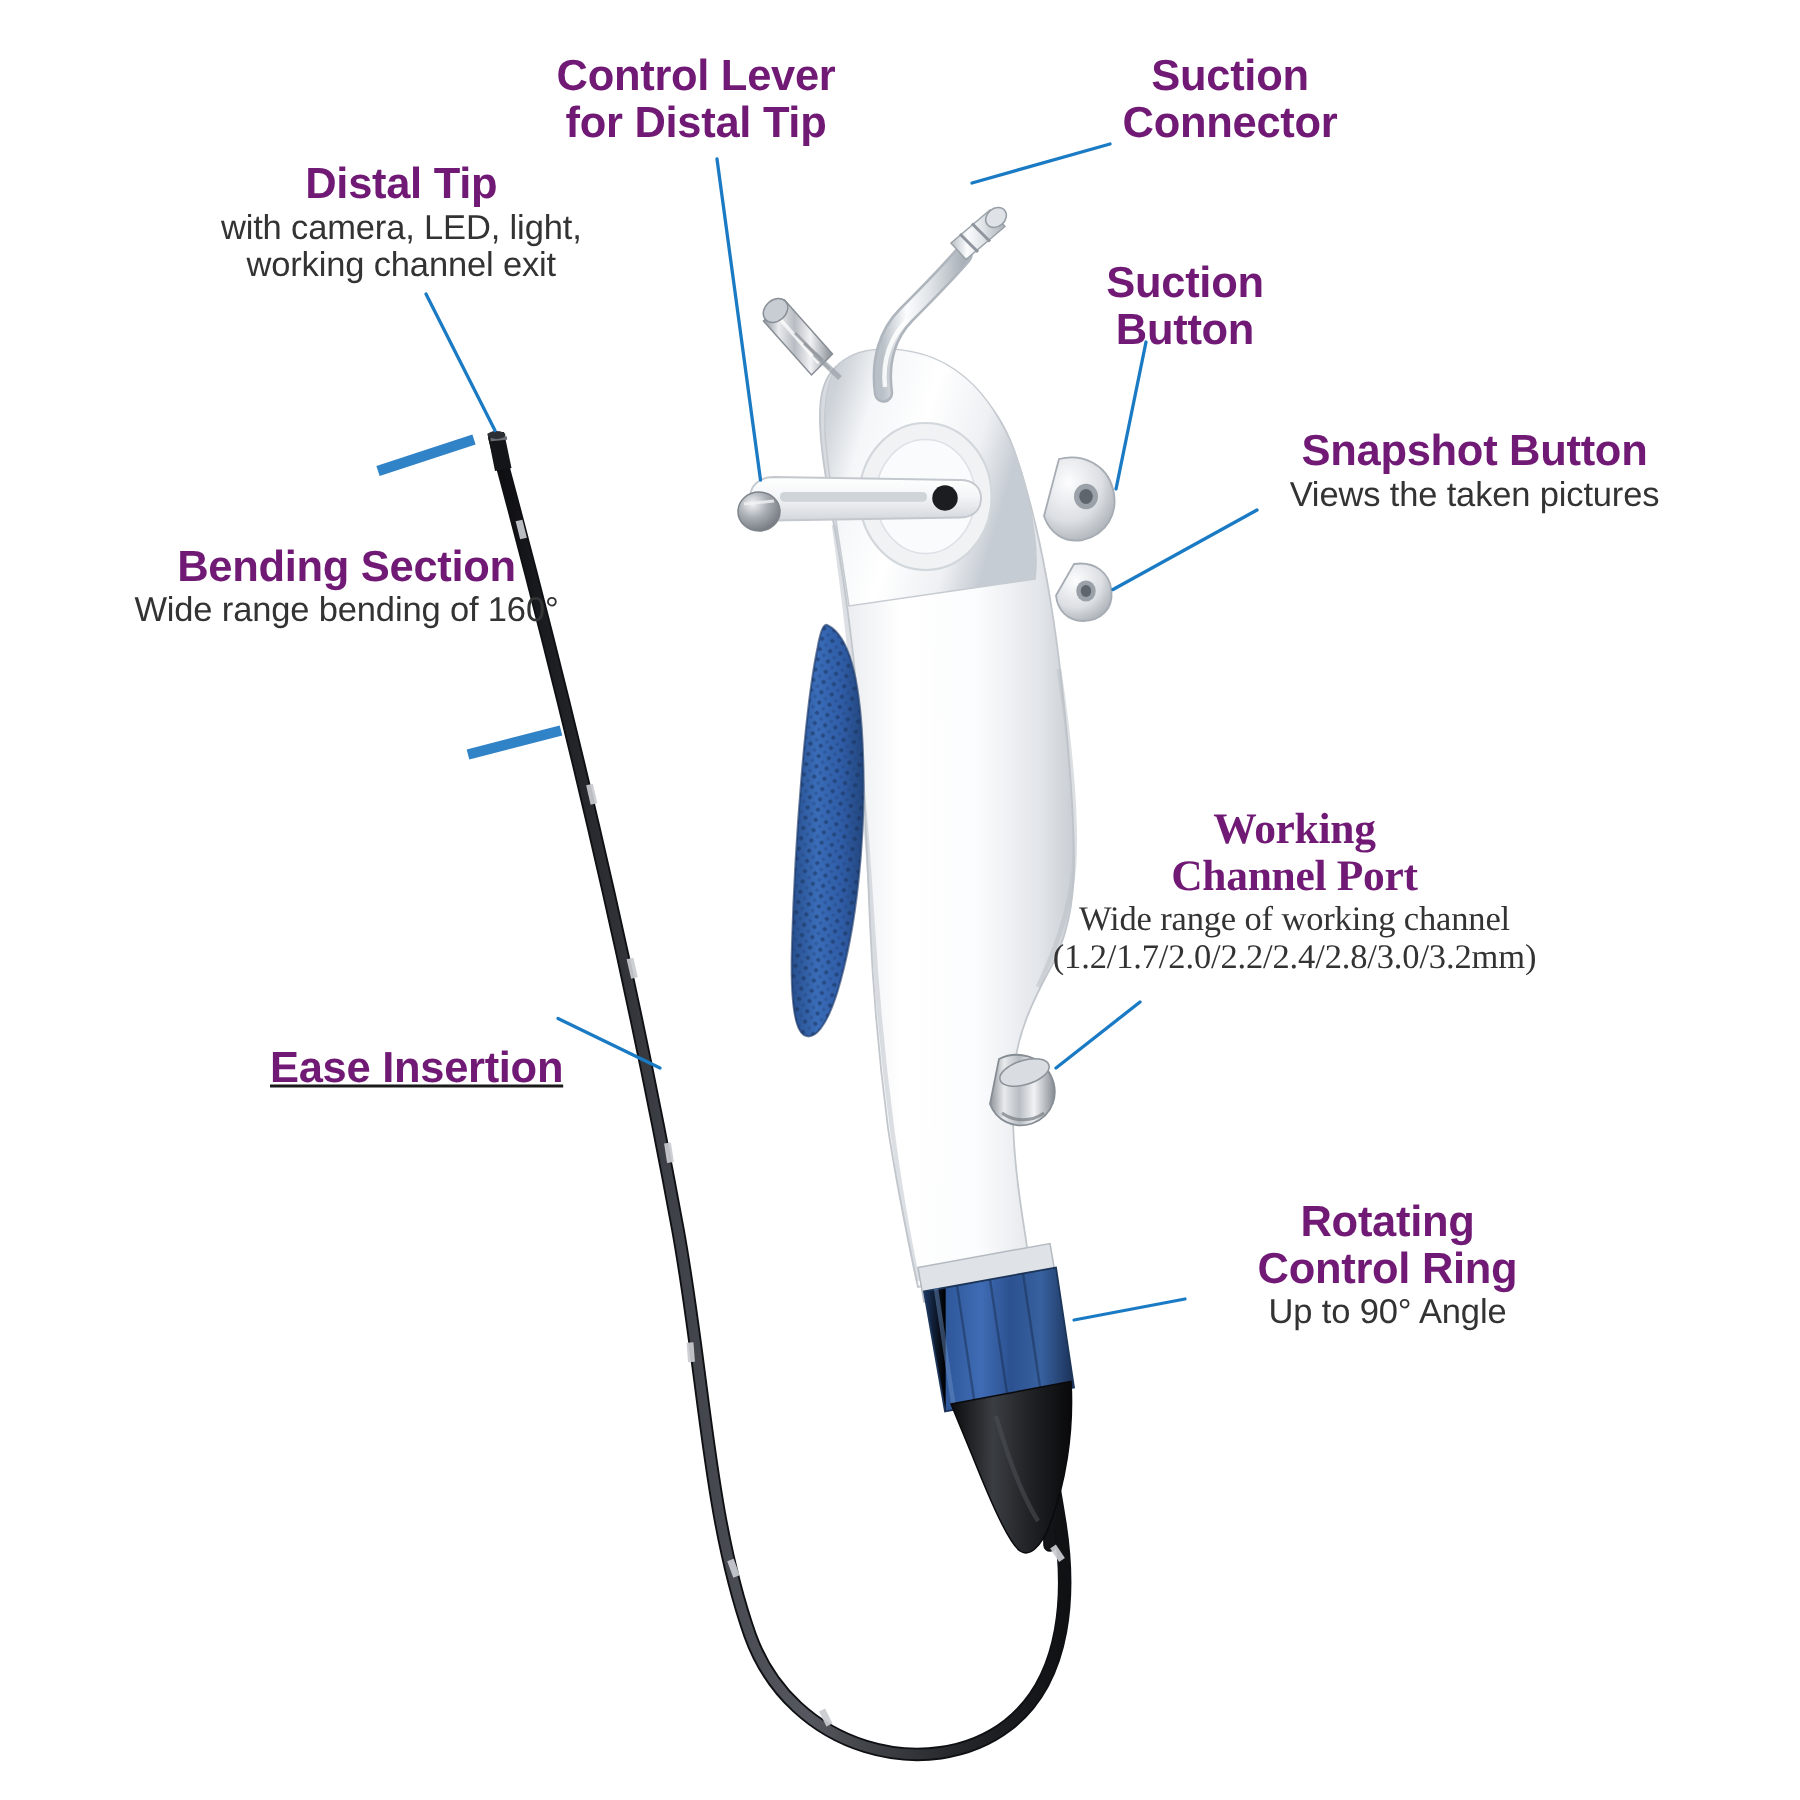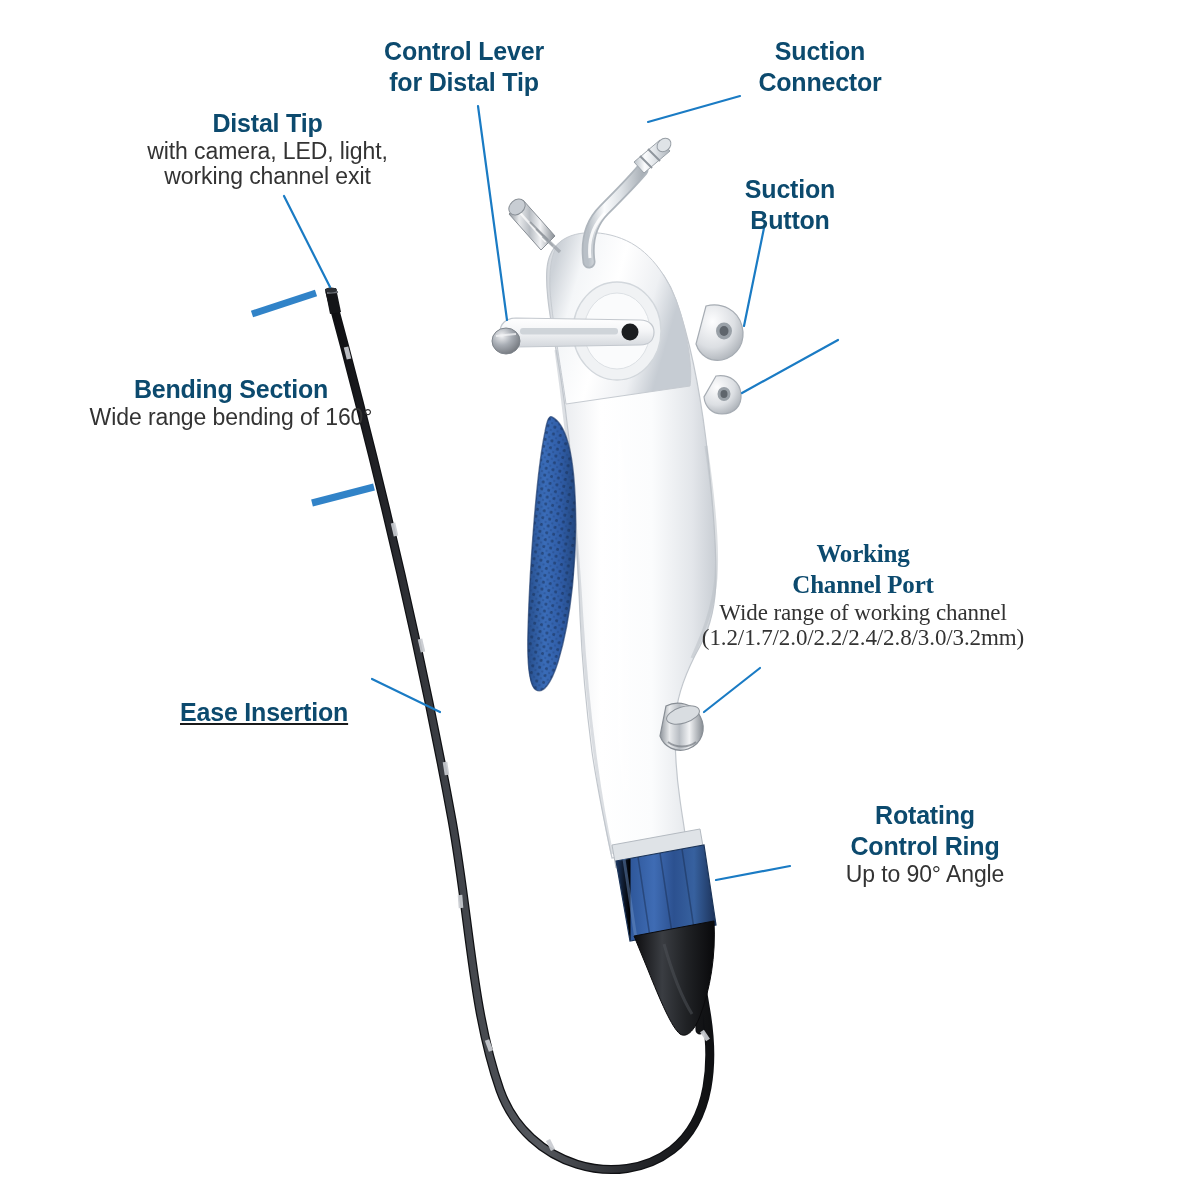--- a/index.html
+++ b/index.html
@@ -21,24 +21,24 @@
     left: 0; top: 0;
     width: 1200px;
     height: 1200px;
   }
   .callout {
     position: absolute;
     color: #1a1a1a;
   }
   .callout .title {
     font-weight: bold;
-    font-size: 25px;
+    font-size: 29px;
     line-height: 31px;
     letter-spacing: -0.2px;
-    color: #0c4a6e;
+    color: #701a75;
     white-space: pre-line;
   }
   .callout .sub {
     font-weight: normal;
     font-size: 23px;
     line-height: 25px;
     letter-spacing: -0.1px;
     color: #333333;
     white-space: pre-line;
   }
@@ -328,22 +328,26 @@
     <div class="title">Distal Tip</div>
     <div class="sub">with camera, LED, light,
 working channel exit</div>
   </div>
 
   <div class="callout align-center" style="left:700px; top:174px; width:180px;">
     <div class="title">Suction
 Button</div>
   </div>
 
-
-  <div class="callout align-center" style="left:76px; top:374px; width:310px;">
+  <div class="callout align-center" style="left:838px; top:286px; width:290px;">
+    <div class="title">Snapshot Button</div>
+    <div class="sub">Views the taken pictures</div>
+  </div>
+
+  <div class="callout align-center" style="left:76px; top:363px; width:310px;">
     <div class="title">Bending Section</div>
     <div class="sub">Wide range bending of 160°</div>
   </div>
 
   <div class="callout align-center" style="left:680px; top:538px; width:366px;font-family:Liberation Serif, serif;">
     <div class="title">Working
 Channel Port</div>
     <div class="sub">Wide range of working channel
 (1.2/1.7/2.0/2.2/2.4/2.8/3.0/3.2mm)</div>
   </div>

